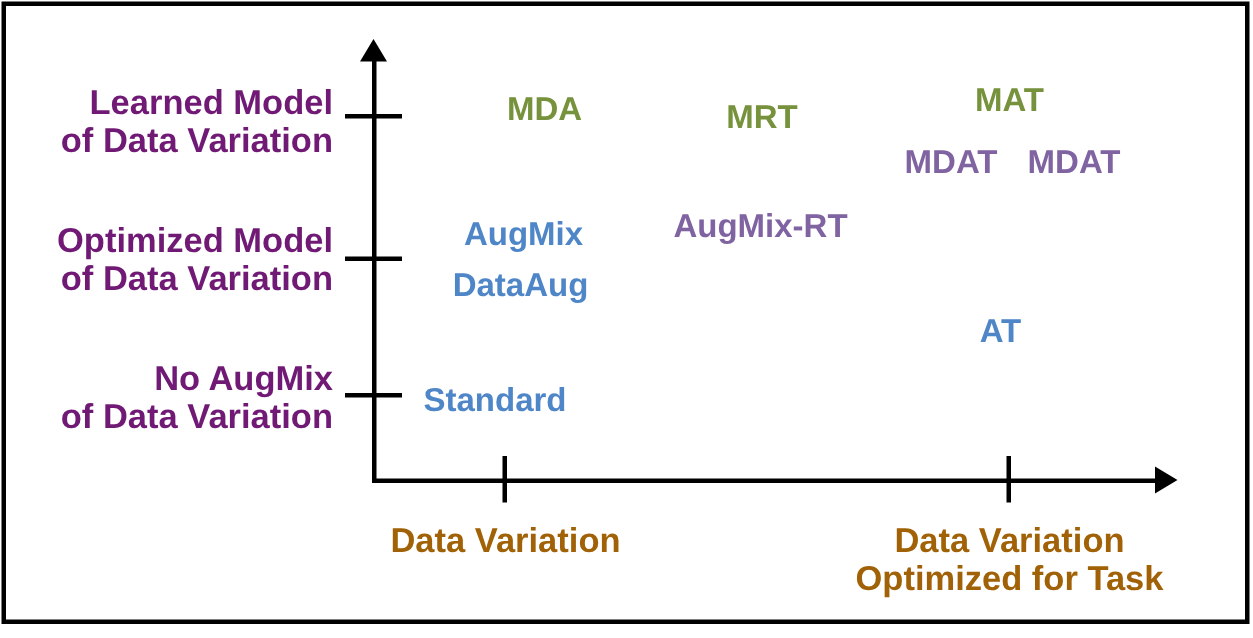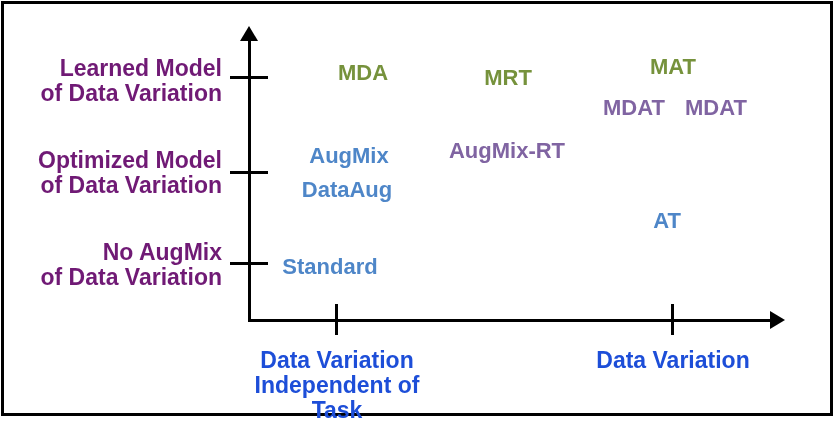--- a/index.html
+++ b/index.html
@@ -31,21 +31,21 @@
   }
   .ytick{position:absolute;left:230px;width:38px;height:3px;background:var(--c-axis);}
   .xtick{position:absolute;top:304px;width:3px;height:31px;background:var(--c-axis);}
   
   .ylabel{
     position:absolute;left:10px;width:212px;text-align:right;
     font-weight:bold;font-size:23px;line-height:25px;color:#701a75;
   }
   .xlabel{
     position:absolute;top:348px;width:220px;text-align:center;
-    font-weight:bold;font-size:23px;line-height:25px;color:#1d4ed8;
+    font-weight:bold;font-size:23px;line-height:25px;color:#a16207;
   }
   
   .pt{
     position:absolute;transform:translate(-50%,-50%);
     font-weight:bold;font-size:22px;white-space:nowrap;
   }
   .pt.green{color:var(--c-green);}
   .pt.blue{color:var(--c-blue);}
   .pt.purple{color:var(--c-purple);}
 </style>
@@ -74,24 +74,24 @@
     <div>Optimized Model</div>
     <div>of Data Variation</div>
   </div>
   <div class="ylabel" style="top:240px">
     <div>No AugMix</div>
     <div>of Data Variation</div>
   </div>
 
   <div class="xlabel" style="left:227px">
     <div>Data Variation</div>
-    <div>Independent of Task</div>
   </div>
   <div class="xlabel" style="left:563px">
     <div>Data Variation</div>
+    <div>Optimized for Task</div>
   </div>
 
   <span class="pt green" style="left: 335px; top: 73px; margin-left: 28px;">MDA</span>
   <span class="pt green" style="left: 508px; top: 78px;">MRT</span>
   <span class="pt green" style="left: 673px; top: 67px;">MAT</span>
   <span class="pt purple" style="left: 634px; top: 108px;">MDAT</span>
   <span class="pt purple" style="left: 716px; top: 108px;">MDAT</span>
   <span class="pt blue" style="left: 349px; top: 156px;">AugMix</span>
   <span class="pt purple" style="left: 507px; top: 151px;">AugMix-RT</span>
   <span class="pt blue" style="left: 347px; top: 190px;">DataAug</span>

